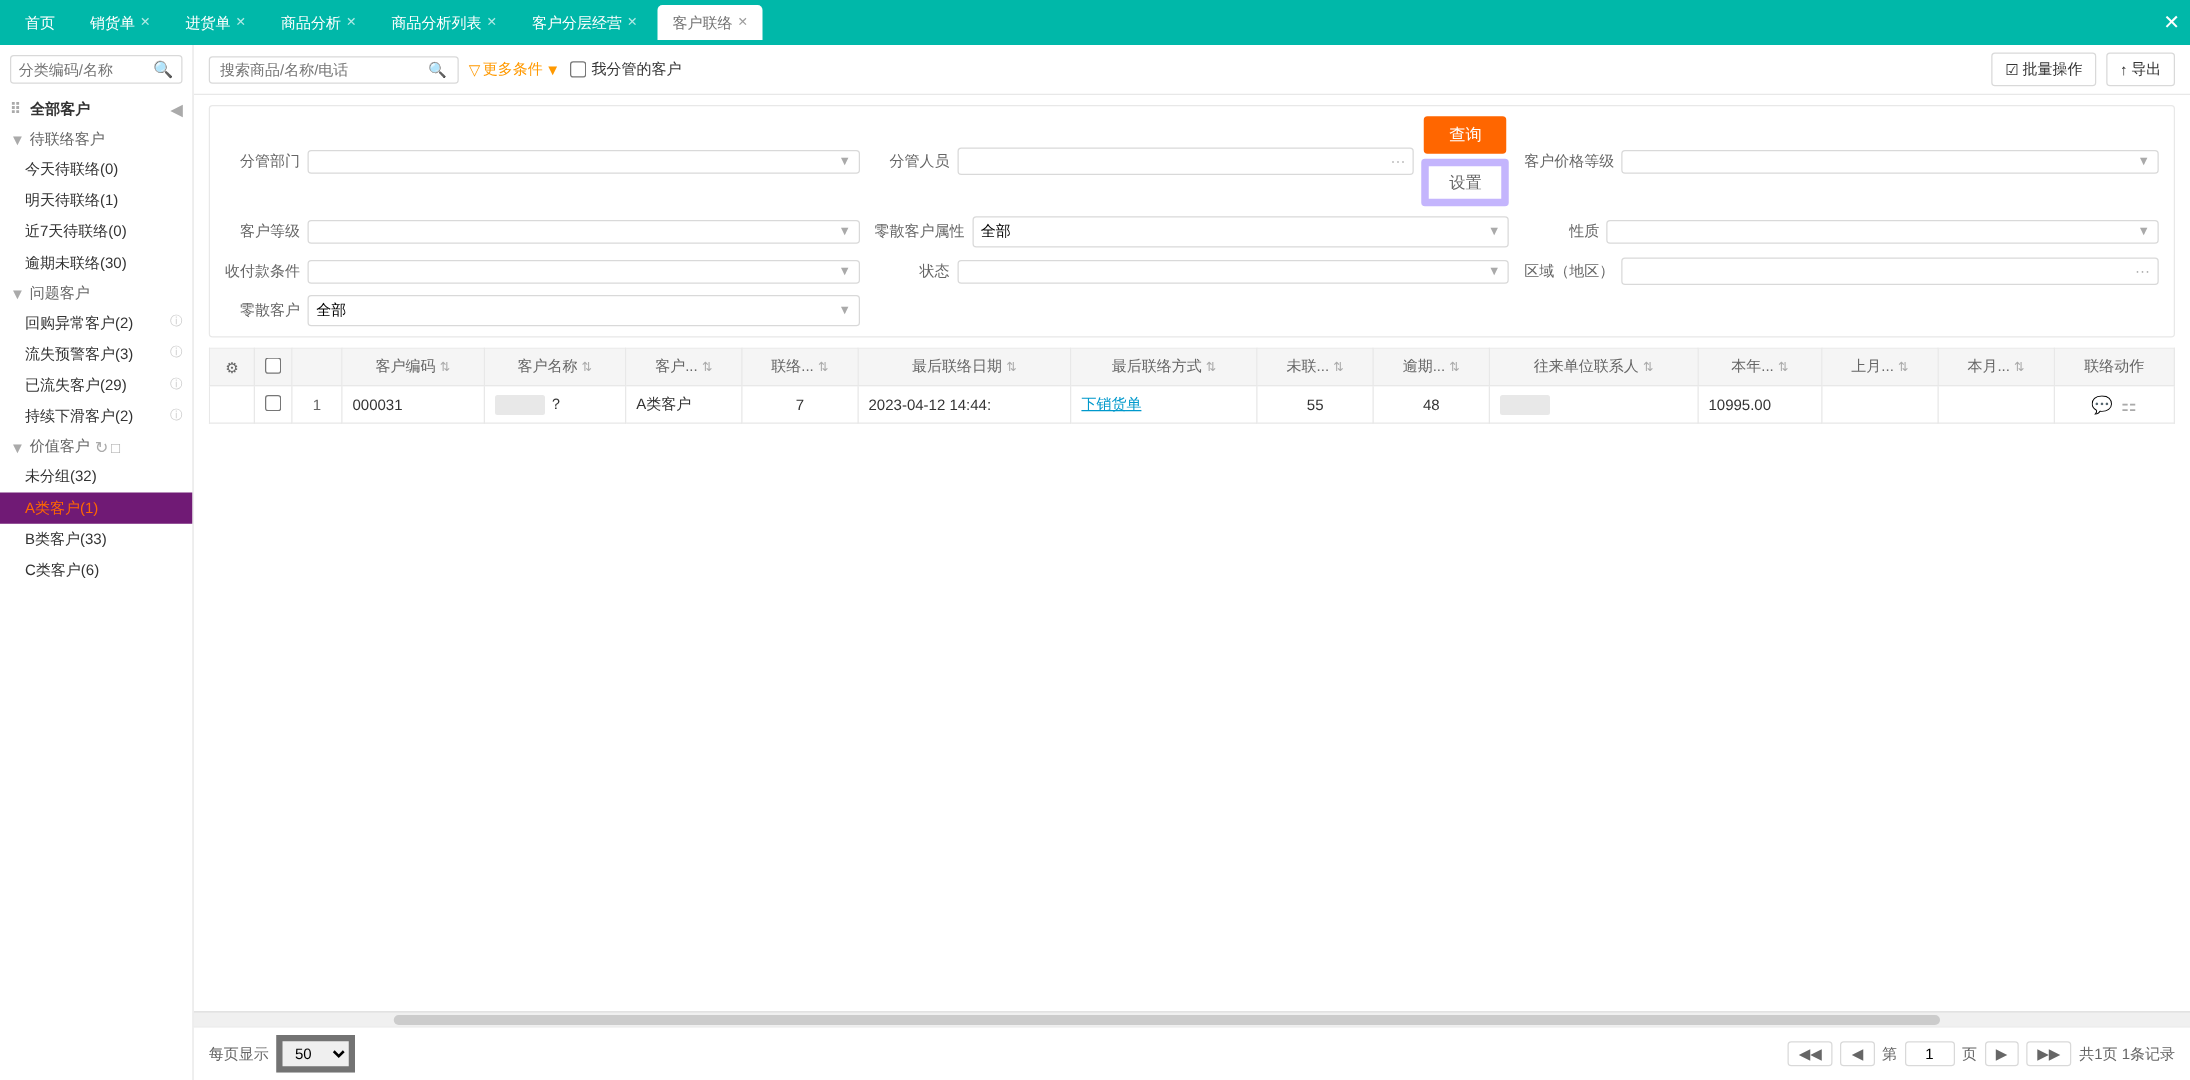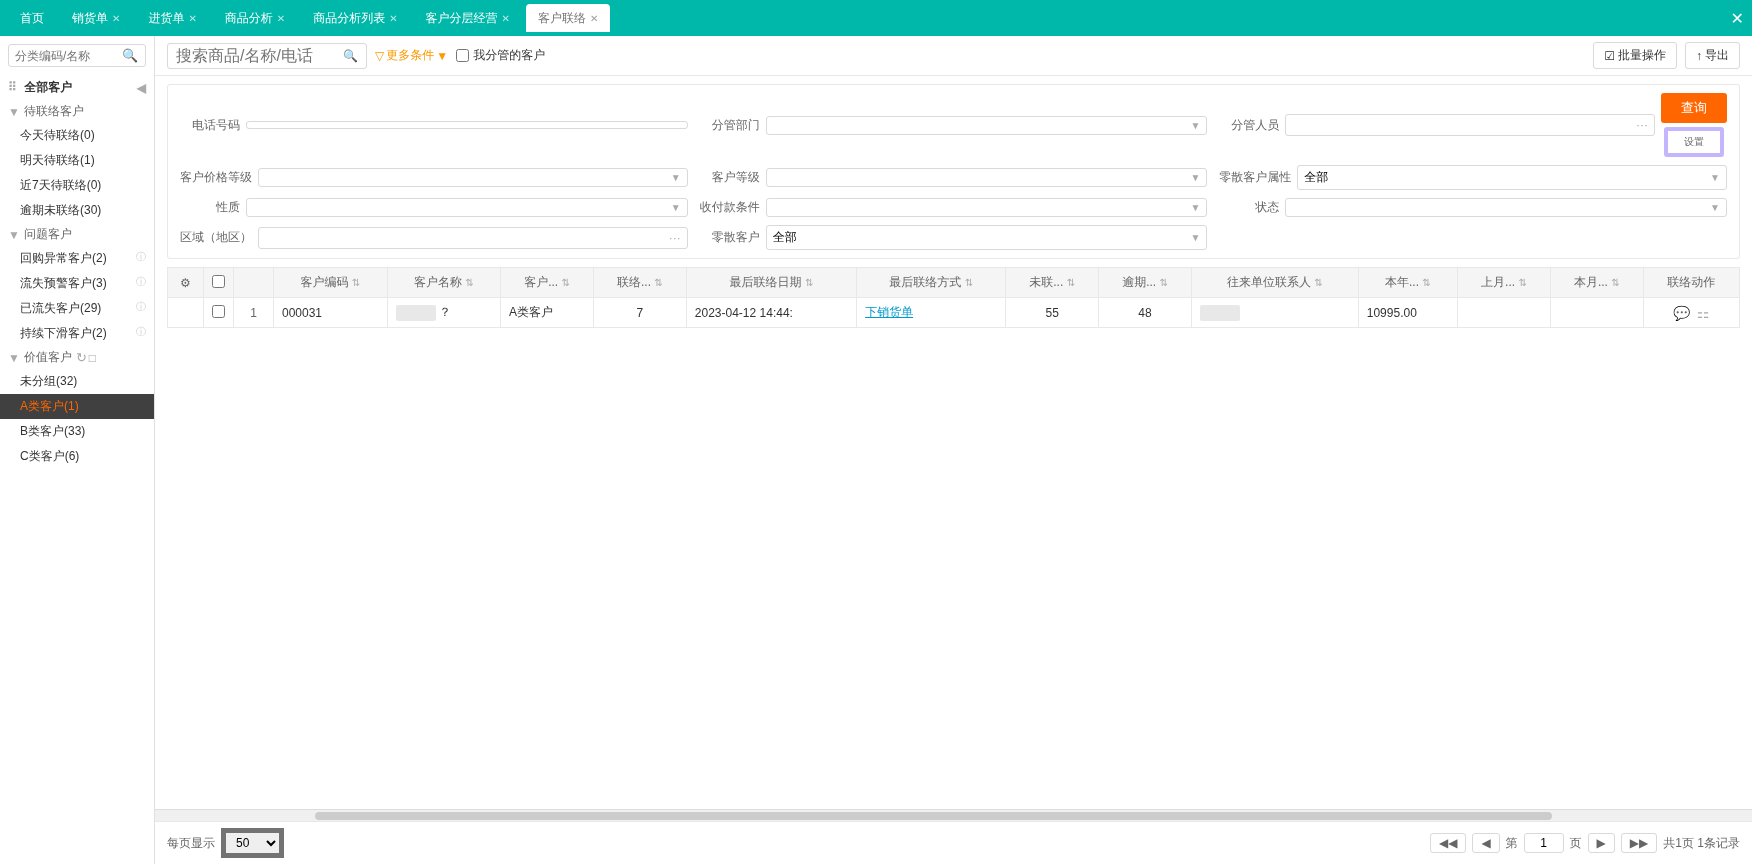--- a/index.html
+++ b/index.html
@@ -44,36 +44,36 @@
     
     .sidebar-group-label {
       display: flex; align-items: center; padding: 3px 8px; color: #666; font-size: 12px; cursor: pointer;
     }
     .sidebar-group-label .arrow { margin-right: 4px; color: #aaa; }
     
     .sidebar-item {
       padding: 4px 8px 4px 20px; color: #333; cursor: pointer; white-space: nowrap;
       display: flex; justify-content: space-between;
     }
-    .sidebar-item.active { background: #404040; color: #ff6600; }
+    .sidebar-item.active { background: #701a75; color: #ff6600; }
     .sidebar-item .info-icon { color: #ccc; font-size: 10px; }
     
     
     .content-area { flex: 1; display: flex; flex-direction: column; background: white; overflow: hidden; }
     
     
     .toolbar {
       display: flex; align-items: center; padding: 6px 12px; border-bottom: 1px solid #e8e8e8;
       gap: 8px; background: white;
     }
     .toolbar-search {
       display: flex; align-items: center; border: 1px solid #d9d9d9; border-radius: 3px;
       padding: 3px 8px; gap: 4px; width: 200px;
     }
-    .toolbar-search input { border: none; outline: none; font-size: 16px; width: 100%; color: #999; }
+    .toolbar-search input { border: none; outline: none; font-size: 12px; width: 100%; color: #999; }
     .toolbar-filter { display: flex; align-items: center; color: #ff9900; cursor: pointer; gap: 2px; font-size: 12px; }
     .toolbar-checkbox { display: flex; align-items: center; gap: 4px; color: #333; cursor: pointer; }
     .toolbar-right { margin-left: auto; display: flex; gap: 8px; align-items: center; }
     .btn-batch { border: 1px solid #d9d9d9; background: white; padding: 4px 10px; border-radius: 3px; cursor: pointer; color: #333; display: flex; align-items: center; gap: 3px; }
     .btn-export { border: 1px solid #d9d9d9; background: white; padding: 4px 10px; border-radius: 3px; cursor: pointer; color: #333; display: flex; align-items: center; gap: 3px; }
 
     
     .filter-area {
       border: 1px solid #e8e8e8; margin: 8px 12px; border-radius: 3px; padding: 8px 12px;
       background: white; display: grid; grid-template-columns: 1fr 1fr 1fr; gap: 8px 12px;
@@ -84,22 +84,22 @@
       flex: 1; border: 1px solid #d9d9d9; border-radius: 3px; padding: 3px 6px;
       display: flex; align-items: center; justify-content: space-between; cursor: pointer;
     }
     .filter-input .arrow { color: #aaa; font-size: 10px; }
     .filter-input .dots { color: #aaa; font-size: 12px; }
     .btn-query {
       background: #ff6600; color: white; border: none; border-radius: 3px;
       padding: 6px 20px; cursor: pointer; font-size: 13px;
     }
     .btn-settings {
-      background: white; color: #666; border: 4px solid #c4b5fd; border-radius: 3px;
-      padding: 4px 16px; cursor: pointer; font-size: 10px;
+      background: white; color: #666; border: 6px solid #c4b5fd; border-radius: 3px;
+      padding: 4px 16px; cursor: pointer; font-size: 13px;
     }
     .filter-actions { display: flex; flex-direction: column; gap: 4px; align-items: center; justify-content: center; }
 
     
     .table-wrapper { flex: 1; overflow: auto; margin: 0 12px; }
     table { width: 100%; border-collapse: collapse; font-size: 12px; }
     thead tr { background: #f5f5f5; }
     th, td { border: 1px solid #e8e8e8; padding: 6px 8px; white-space: nowrap; color: #333; }
     th { color: #666; font-weight: normal; cursor: pointer; }
     th .sort-icon { color: #aaa; font-size: 10px; }
@@ -259,24 +259,20 @@
         </button>
         <button class="btn-export">
           <span>↑</span>
           <span>导出</span>
         </button>
       </div>
     </div>
 
     <div class="filter-area">
 
-      <div class="filter-row">
-        <span class="filter-label">电话号码</span>
-        <div class="filter-input" style="flex:1;"></div>
-      </div>
       <div class="filter-row">
         <span class="filter-label">分管部门</span>
         <div class="filter-input" style="flex:1;">
           <span></span>
           <span class="arrow">▼</span>
         </div>
       </div>
       <div class="filter-row">
         <span class="filter-label">分管人员</span>
         <div class="filter-input" style="flex:1;">

